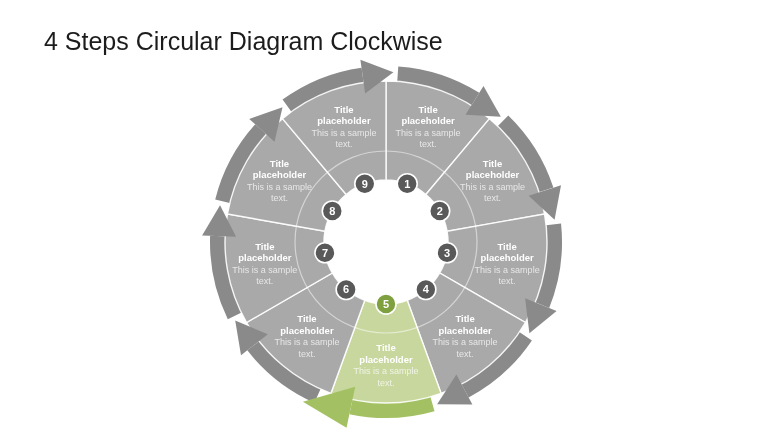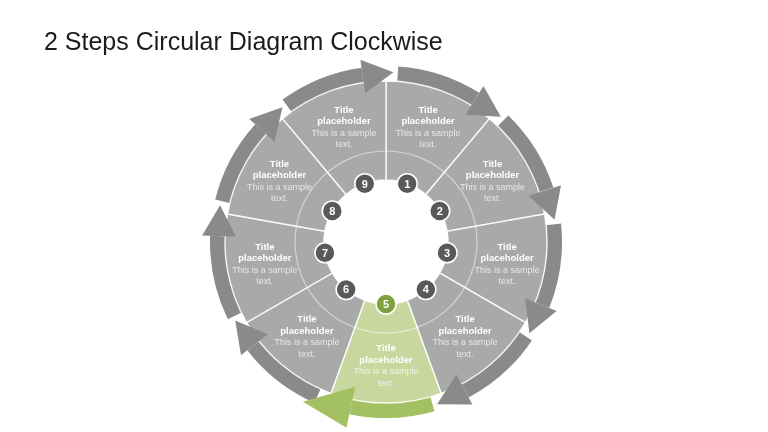--- a/index.html
+++ b/index.html
@@ -9,21 +9,21 @@
     position:absolute;left:44px;top:27px;margin:0;
     font-size:25px;font-weight:400;line-height:29px;letter-spacing:0;
     font-family:"Liberation Sans",sans-serif;
   }
   svg.diagram{position:absolute;left:0;top:0;font-family:"Liberation Sans",sans-serif;}
 </style>
 </head>
 <body>
 
 <div class="slide" style="background: rgb(255, 255, 255);">
-  <h1 class="slide-title" style="color: rgb(28, 28, 28);">2 Steps Circular Diagram Clockwise</h1>
+  <h1 class="slide-title" style="color: rgb(28, 28, 28);">4 Steps Circular Diagram Clockwise</h1>
   <svg class="diagram" id="diagram" width="768" height="432" viewBox="0 0 768 432">
       <g>
         <path d="M398.28,66.43 A176,176 0 0 1 479.27,92.74 L470.26,107.16 A159,159 0 0 0 397.09,83.39 Z" fill="#8a8a8a"></path>
         <path d="M508.26,115.40 A176,176 0 0 1 553.39,187.61 L537.22,192.87 A159,159 0 0 0 496.45,127.62 Z" fill="#8a8a8a"></path>
         <path d="M561.04,223.60 A176,176 0 0 1 549.18,307.93 L533.42,301.56 A159,159 0 0 0 544.13,225.38 Z" fill="#8a8a8a"></path>
         <path d="M531.91,340.42 A176,176 0 0 1 468.63,397.40 L460.65,382.39 A159,159 0 0 0 517.82,330.91 Z" fill="#8a8a8a"></path>
         <path d="M434.51,411.18 A176,176 0 0 1 349.41,414.15 L352.94,397.53 A159,159 0 0 0 429.83,394.84 Z" fill="#a3c162"></path>
         <path d="M314.41,402.78 A176,176 0 0 1 247.31,350.36 L260.71,339.89 A159,159 0 0 0 321.33,387.25 Z" fill="#8a8a8a"></path>
         <path d="M227.81,319.15 A176,176 0 0 1 210.11,235.86 L227.10,236.45 A159,159 0 0 0 243.09,311.70 Z" fill="#8a8a8a"></path>
         <path d="M215.23,199.42 A176,176 0 0 1 255.21,124.23 L267.84,135.61 A159,159 0 0 0 231.72,203.53 Z" fill="#8a8a8a"></path>

